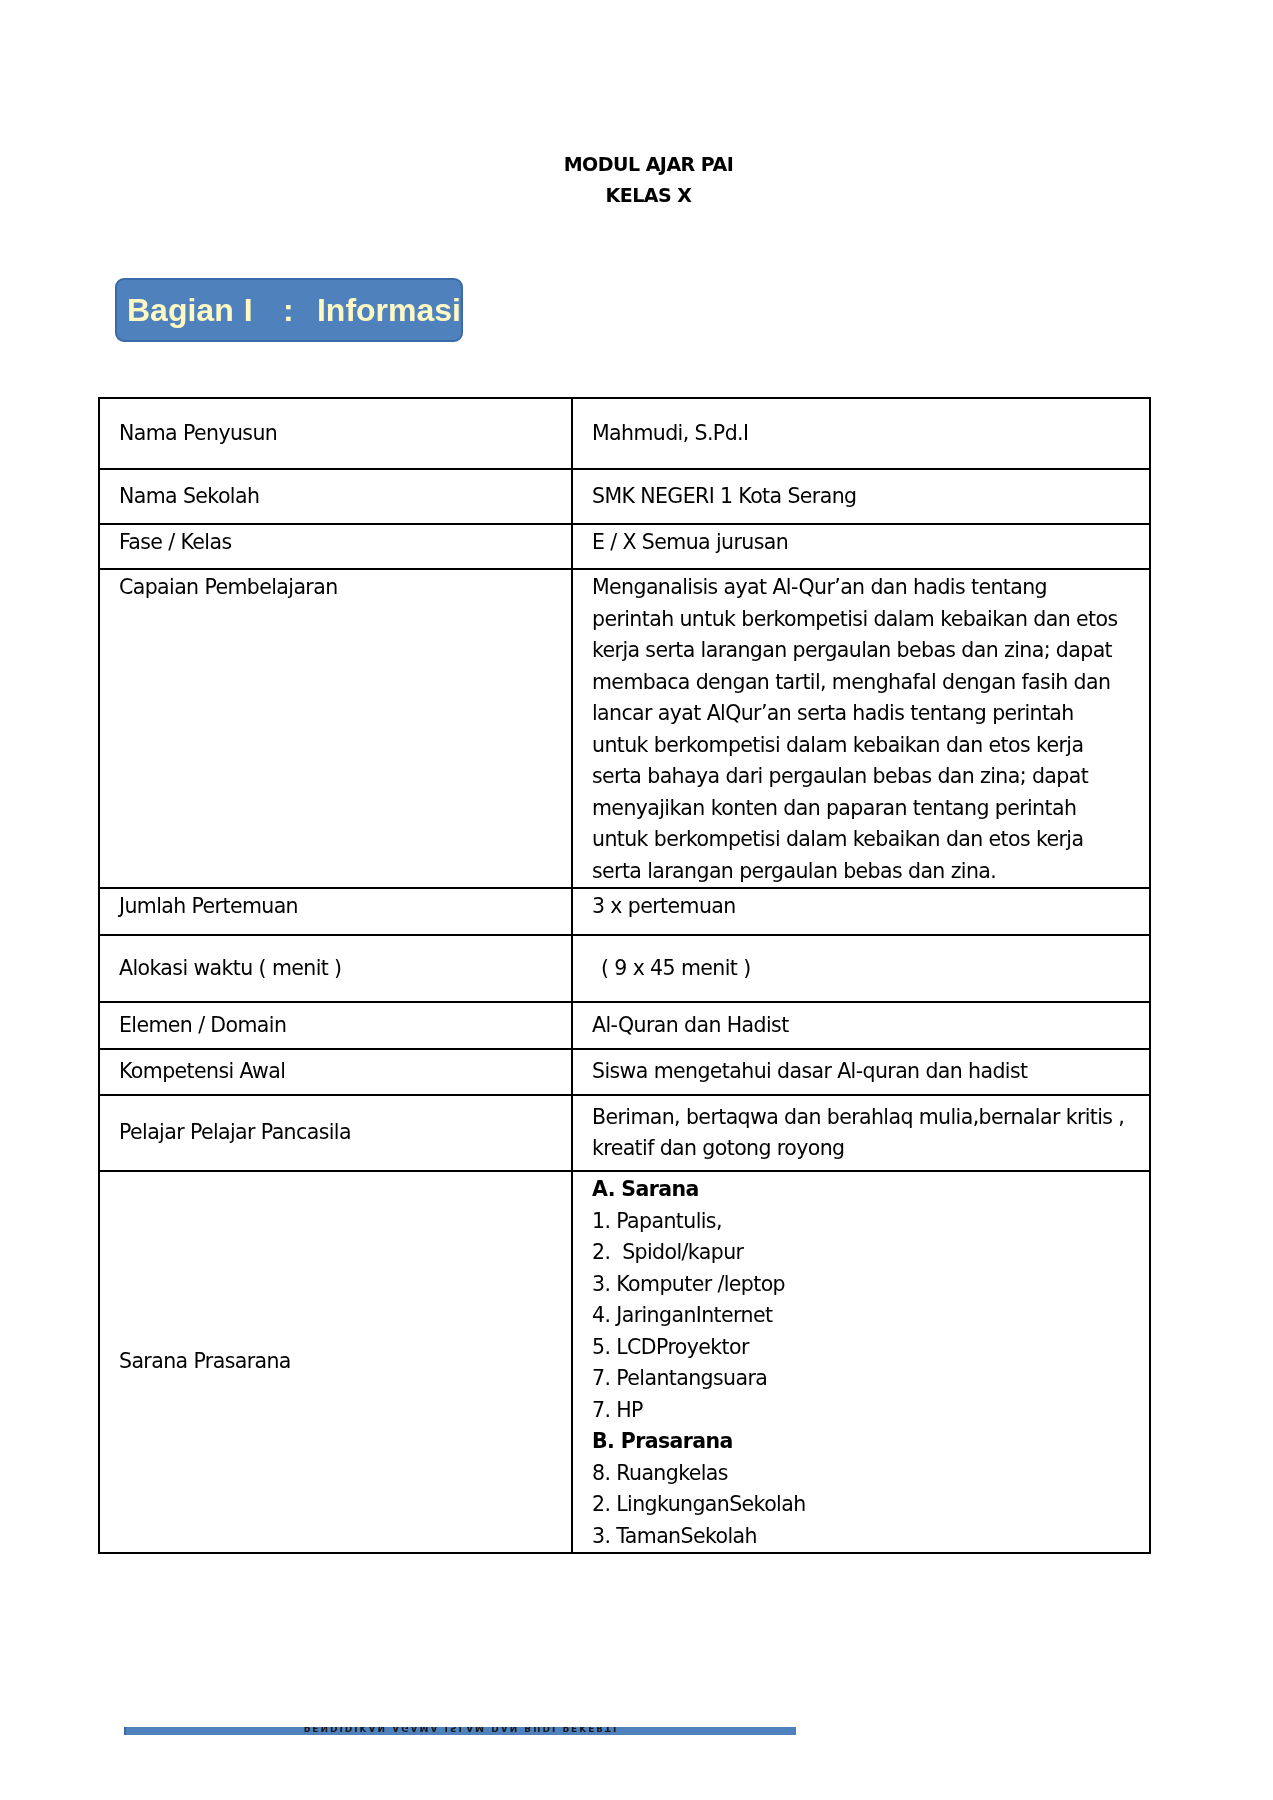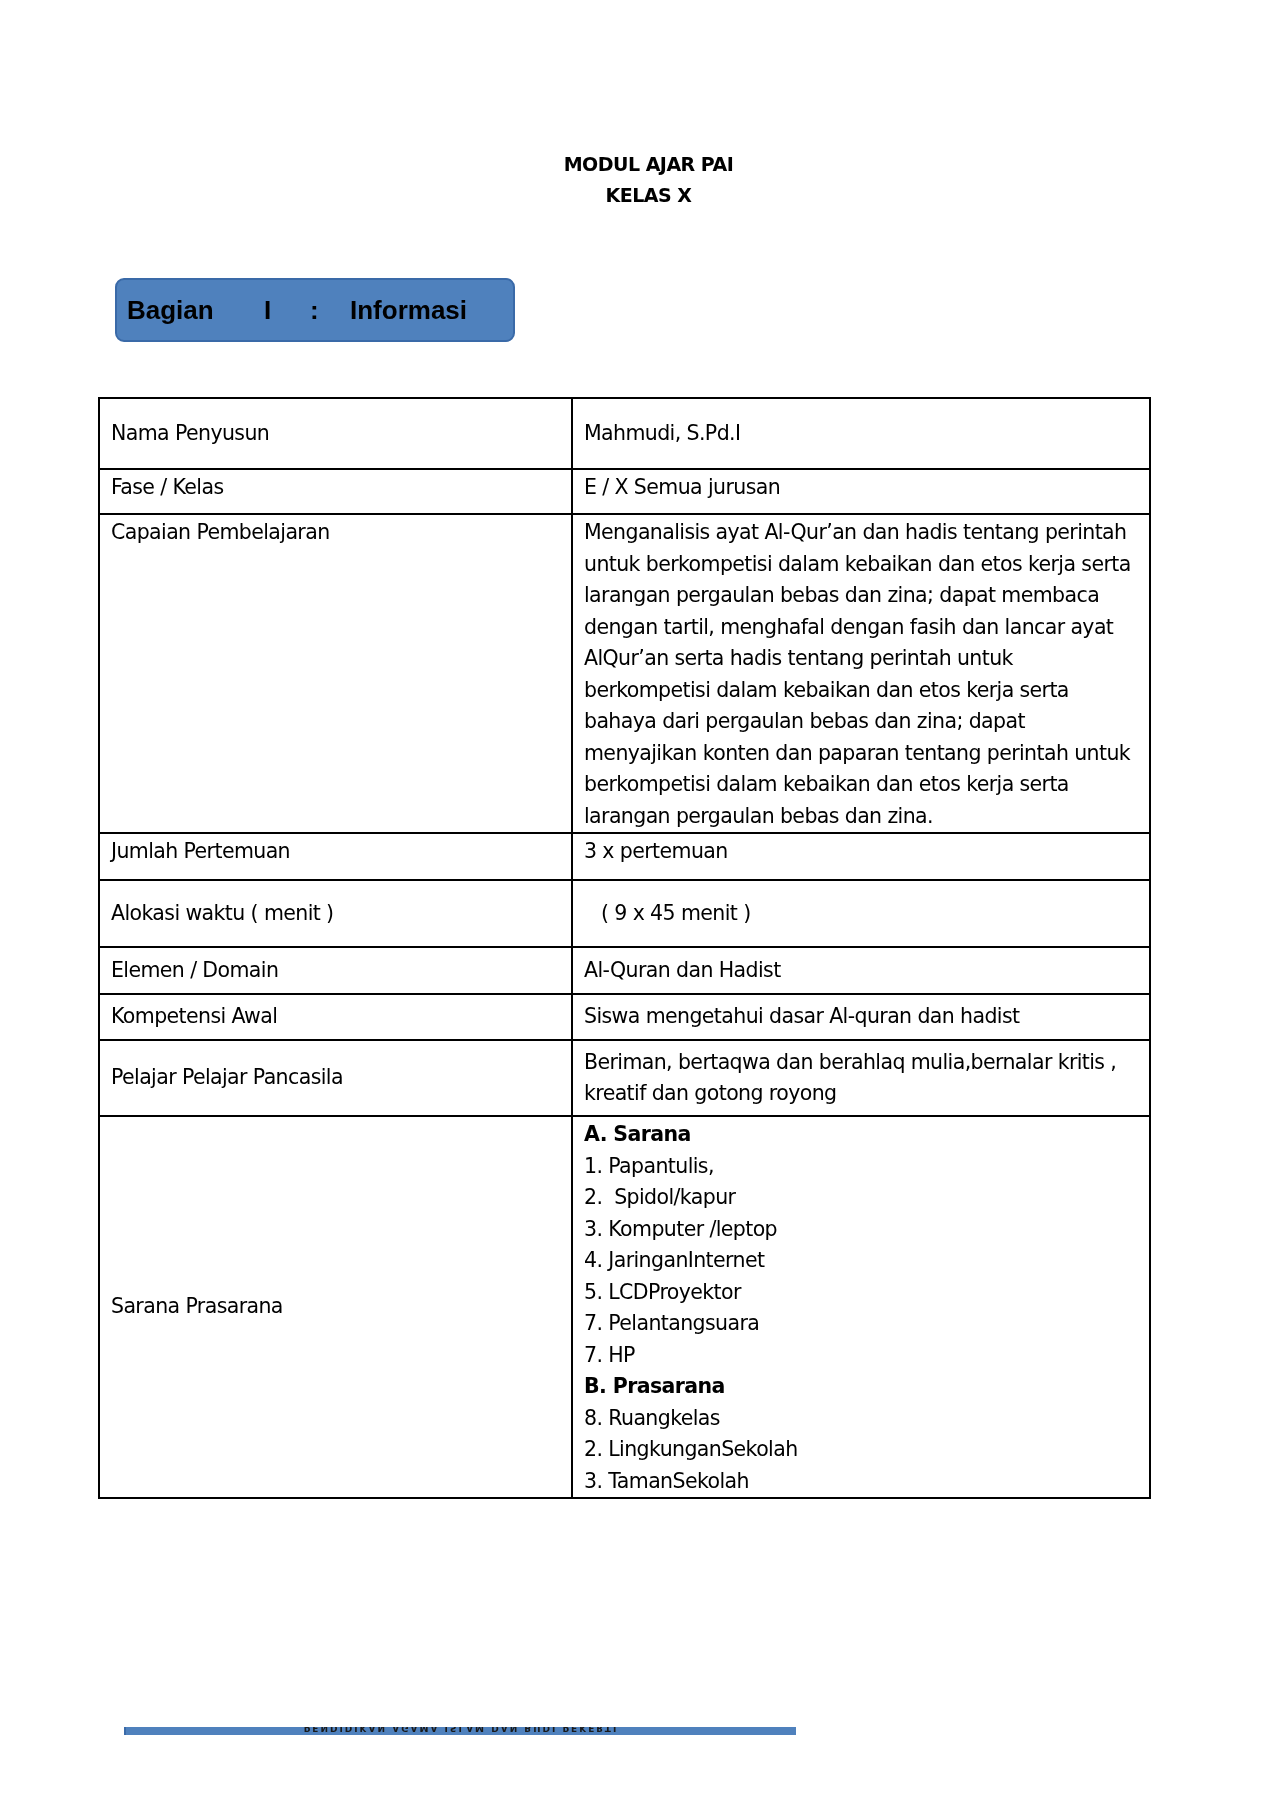--- a/index.html
+++ b/index.html
@@ -2,31 +2,31 @@
 <html><head>
 <meta charset="utf-8">
 <style>
   html, body { margin:0; padding:0; background:#ffffff; }
   body { width:1273px; height:1800px; position:relative; overflow:hidden;
          font-family:"Liberation Sans", sans-serif; color:#000; }
   .title { position:absolute; left:0; width:1297px; text-align:center;
            font-family:"DejaVu Sans", sans-serif; font-weight:bold; font-size:19px; letter-spacing:-0.5px; }
   .t1 { top:153px; }
   .t2 { top:184px; }
-  .section-box { position:absolute; left:115px; top:278px; width:400px; height:64px;
+  .section-box { position:absolute; left:115px; top:278px; width:348px; height:64px;
                  background:#4f81bd; border:2px solid #3a6aa8; border-radius:9px; box-sizing:border-box;
                  display:flex; align-items:center; padding-left:10px;
-                 font-family:"Liberation Sans", sans-serif; font-weight:bold; font-size:26px; color:#000000; }
+                 font-family:"Liberation Sans", sans-serif; font-weight:bold; font-size:32px; color:#fef9c3; }
   .section-box span { display:inline-block; }
   .sb-1 { width:137px; }
   .sb-2 { width:46px; }
   .sb-3 { width:40px; }
   table.info { position:absolute; left:98px; top:397px; width:1051px; border-collapse:collapse;
                table-layout:fixed; font-family:"DejaVu Sans", sans-serif; font-size:20.5px; letter-spacing:-0.6px; }
-  table.info td { border:2.5px solid #000; padding:0 11px; vertical-align:middle; line-height:31.5px; }
+  table.info td { border:2.5px solid #000; padding:0 19px; vertical-align:middle; line-height:31.5px; }
   table.info td.top { vertical-align:top; padding-top:2px; }
   col.c1 { width:473px; }
   col.c2 { width:578px; }
   .bold { font-weight:bold; }
   .list-line { display:block; }
   .footer-strip { position:absolute; left:124px; top:1727px; width:670px; height:8px; background:#4f81bd;
                   border-left:2px solid #3a6aa8; overflow:hidden;
                   font-family:"DejaVu Sans", sans-serif; font-weight:bold; font-size:9px; color:#1a1a1a;
                   line-height:8px; text-align:center; letter-spacing:2px; transform:scaleY(1); }
   .footer-strip span { display:inline-block; transform:scaleY(-1); position:relative; top:-3px; }
@@ -46,20 +46,24 @@
 
 <table class="info">
   <colgroup>
       <col class="c1">
       <col class="c2">
     </colgroup>
   <tbody>
     <tr style="height:71px">
       <td>Nama Penyusun</td>
       <td>Mahmudi, S.Pd.I</td>
+    </tr>
+    <tr style="height:55px">
+      <td>Nama Sekolah</td>
+      <td>SMK NEGERI 1 Kota Serang</td>
     </tr>
     <tr style="height:45px">
       <td class="top">Fase / Kelas</td>
       <td class="top">E / X Semua jurusan</td>
     </tr>
     <tr style="height:250px">
       <td class="top">Capaian Pembelajaran</td>
       <td class="top">Menganalisis ayat Al-Qur’an dan hadis tentang perintah untuk berkompetisi dalam kebaikan dan etos kerja serta larangan pergaulan bebas dan zina; dapat membaca dengan tartil, menghafal dengan fasih dan lancar ayat AlQur’an serta hadis tentang perintah untuk berkompetisi dalam kebaikan dan etos kerja serta bahaya dari pergaulan bebas dan zina; dapat menyajikan konten dan paparan tentang perintah untuk berkompetisi dalam kebaikan dan etos kerja serta larangan pergaulan bebas dan zina.</td>
     </tr>
     <tr style="height:47px">

